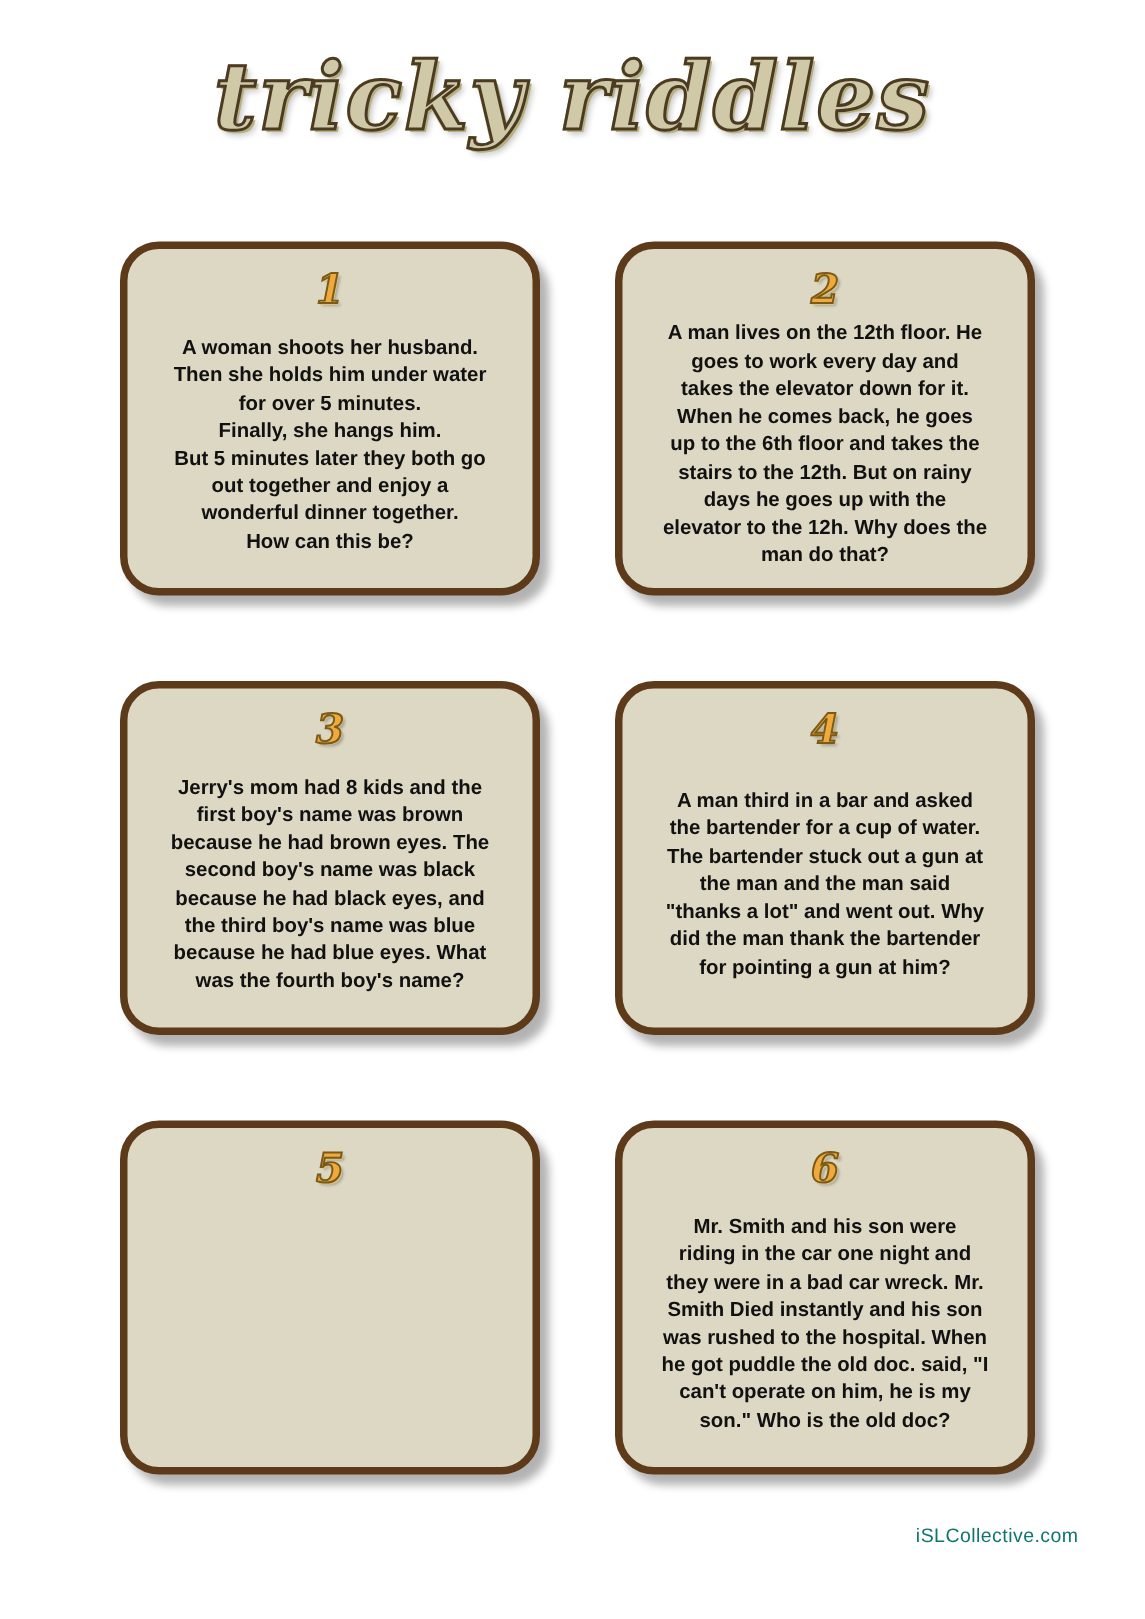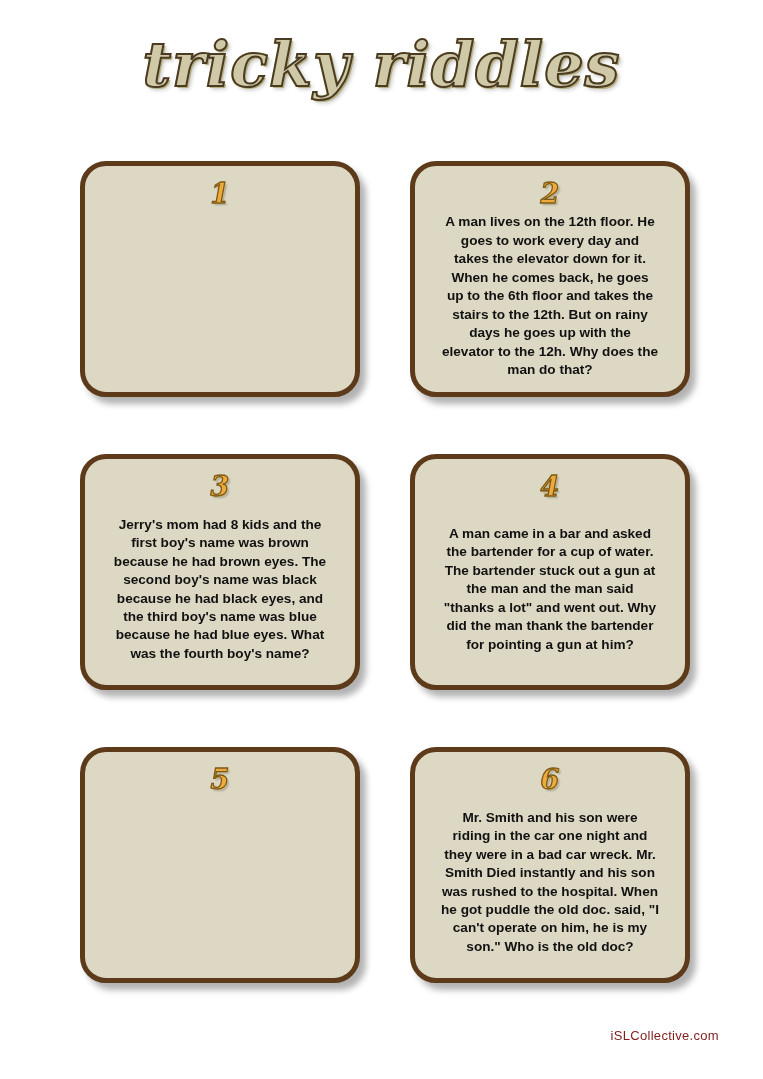--- a/index.html
+++ b/index.html
@@ -94,38 +94,48 @@
     line-height: 1.36;
     color: #111111;
     text-align: center;
     white-space: pre-line;
   }
 
   
   .footer {
     position: absolute;
     right: 44px;
-    bottom: 36px;
+    bottom: 48px;
     font-family: "Liberation Sans", sans-serif;
     font-size: 13px;
-    color: #7f1d1d;
+    color: #0f766e;
     letter-spacing: 0.3px;
   }
 </style>
 </head>
 <body>
 
 <div class="title-wrap">
   <div class="title">tricky riddles</div>
 </div>
 
 <div class="grid">
 
   <div class="card">
     <div class="card-number">1</div>
+    <div class="card-body">
+      <div class="card-text">A woman shoots her husband.
+Then she holds him under water
+for over 5 minutes.
+Finally, she hangs him.
+But 5 minutes later they both go
+out together and enjoy a
+wonderful dinner together.
+How can this be?</div>
+    </div>
   </div>
 
   <div class="card">
     <div class="card-number">2</div>
     <div class="card-body">
       <div class="card-text">A man lives on the 12th floor. He
 goes to work every day and
 takes the elevator down for it.
 When he comes back, he goes
 up to the 6th floor and takes the
@@ -146,21 +156,21 @@
 because he had black eyes, and
 the third boy's name was blue
 because he had blue eyes. What
 was the fourth boy's name?</div>
     </div>
   </div>
 
   <div class="card">
     <div class="card-number">4</div>
     <div class="card-body">
-      <div class="card-text">A man came in a bar and asked
+      <div class="card-text">A man third in a bar and asked
 the bartender for a cup of water.
 The bartender stuck out a gun at
 the man and the man said
 "thanks a lot" and went out. Why
 did the man thank the bartender
 for pointing a gun at him?</div>
     </div>
   </div>
 
   <div class="card">

